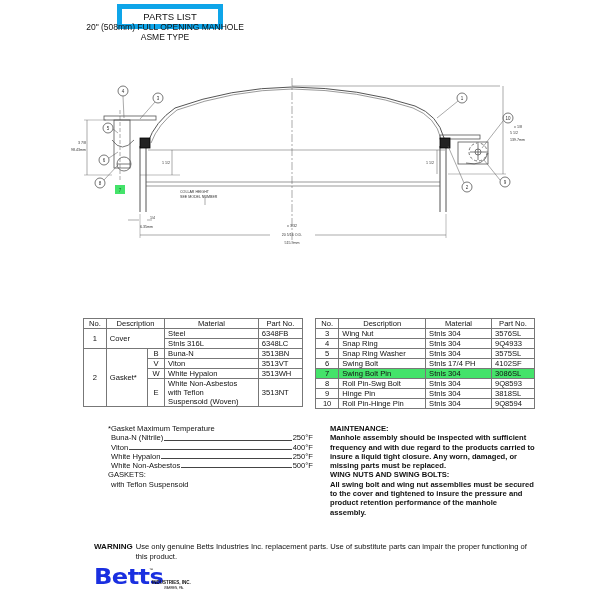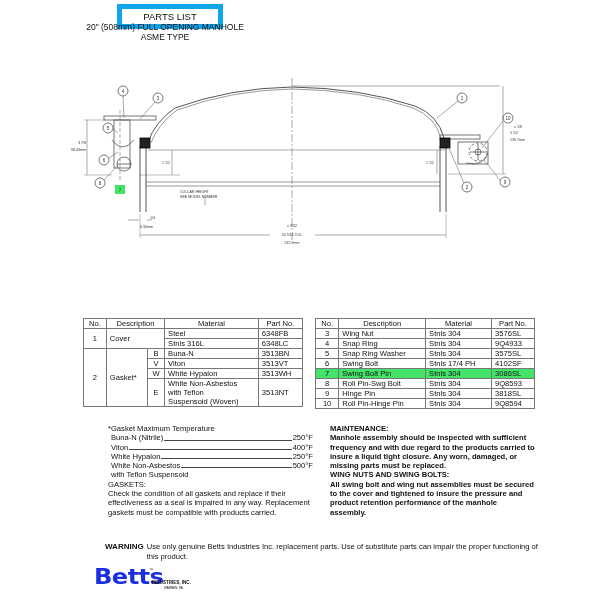--- a/index.html
+++ b/index.html
@@ -10,21 +10,21 @@
   svg.drawing { position:absolute; left:0; top:60px; }
   .dtext { font-family:"Liberation Sans", sans-serif; fill:#333; }
   table.parts { position:absolute; border-collapse:collapse; font-size:7.6px; }
   table.parts td, table.parts th { border:1px solid #777; padding:0 3px; height:9px; line-height:9px; font-weight:normal; white-space:nowrap; }
   table.parts th { text-align:center; }
   .c { text-align:center; }
   .hl td { background:#44e36a; }
   .notes { position:absolute; font-size:7.6px; line-height:9.3px; }
   .temp-row { display:flex; align-items:flex-end; }
   .temp-row .lead { flex:1; border-bottom:1px solid #444; margin:0 1px 2px 1px; }
-  .warn { position:absolute; left:105px; top:542px; width:440px; font-size:7.6px; line-height:10px; }
+  .warn { position:absolute; left:94px; top:542px; width:440px; font-size:7.6px; line-height:10px; }
   .warn b { font-weight:bold; font-size:8px; }
   .logo { position:absolute; left:94px; top:565px;text-align:right; }
   .logo .big { font-family:"DejaVu Sans", sans-serif; font-weight:bold; font-size:21px; color:#1a2fe0; letter-spacing:-0.5px; transform:scaleX(1.15); transform-origin:left; display:inline-block; }
   .logo .small { position:absolute; left:58px; top:15px; font-size:4.5px; font-weight:bold; white-space:nowrap; }
   .logo .tiny { position:absolute; left:70px; top:21px; font-size:3px; white-space:nowrap; }
   .logo .tm { position:absolute; left:55px; top:2px; font-size:4px; }
 </style>
 </head>
 <body>
 
@@ -265,23 +265,22 @@
   <div class="temp-row" style="padding-left:3px;">
       <span>White Hypalon</span>
       <span class="lead"></span>
       <span>250°F</span>
     </div>
   <div class="temp-row" style="padding-left:3px;">
       <span>White Non-Asbestos</span>
       <span class="lead"></span>
       <span>500°F</span>
     </div>
+  <div>GASKETS:</div>
   <div style="padding-left:3px;">with Teflon Suspensoid</div>
-  <div>GASKETS:</div>
-  <div>Check the condition of all gaskets and replace if their effectiveness as a seal is impaired in any way. Replacement gaskets must be compatible with products carried.</div>
 </div>
 
 <div class="notes" style="left:330px; top:424px; width:205px;font-weight:bold;">
   <div>MAINTENANCE:</div>
   <div>Manhole assembly should be inspected with sufficient frequency and with due regard to the products carried to insure a liquid tight closure. Any worn, damaged, or missing parts must be replaced.</div>
   <div>WING NUTS AND SWING BOLTS:</div>
   <div>All swing bolt and wing nut assemblies must be secured to the cover and tightened to insure the pressure and product retention performance of the manhole assembly.</div>
 </div>
 
 <div class="warn">

